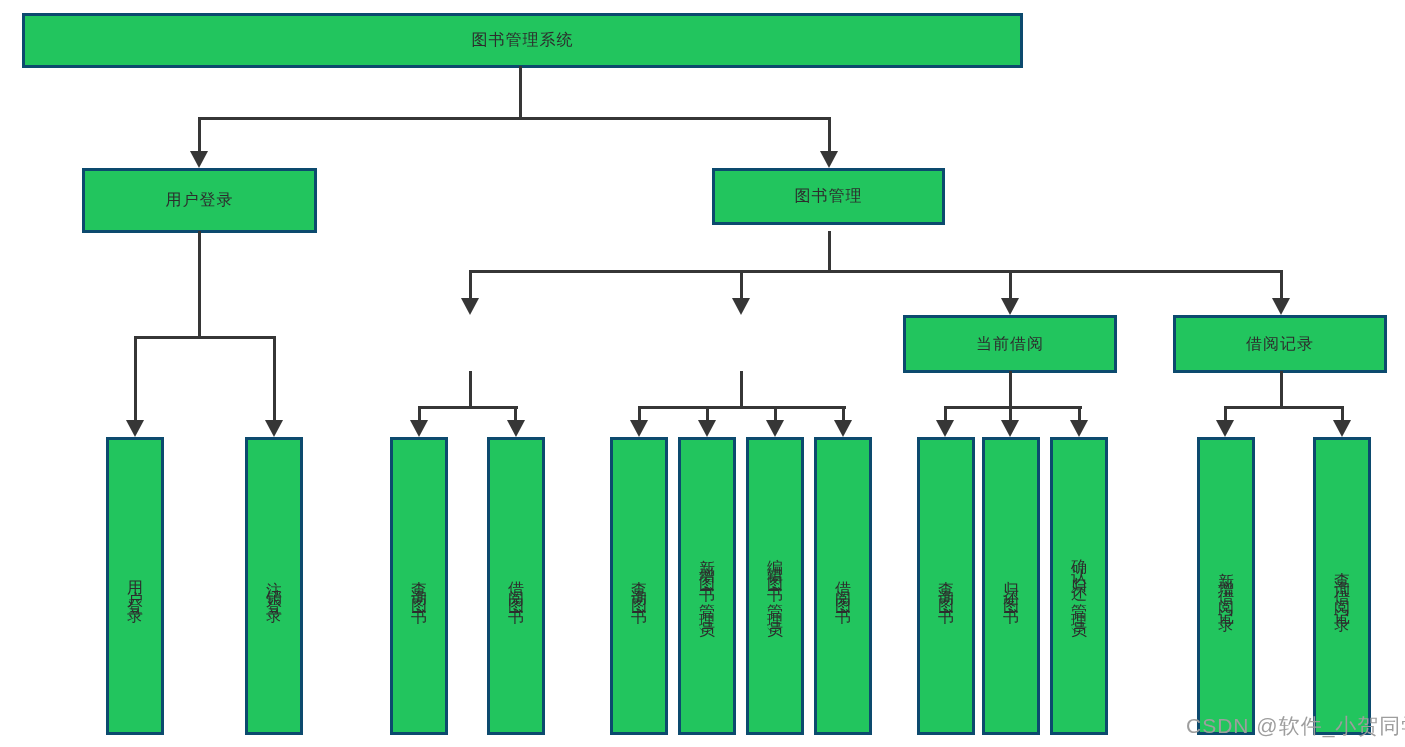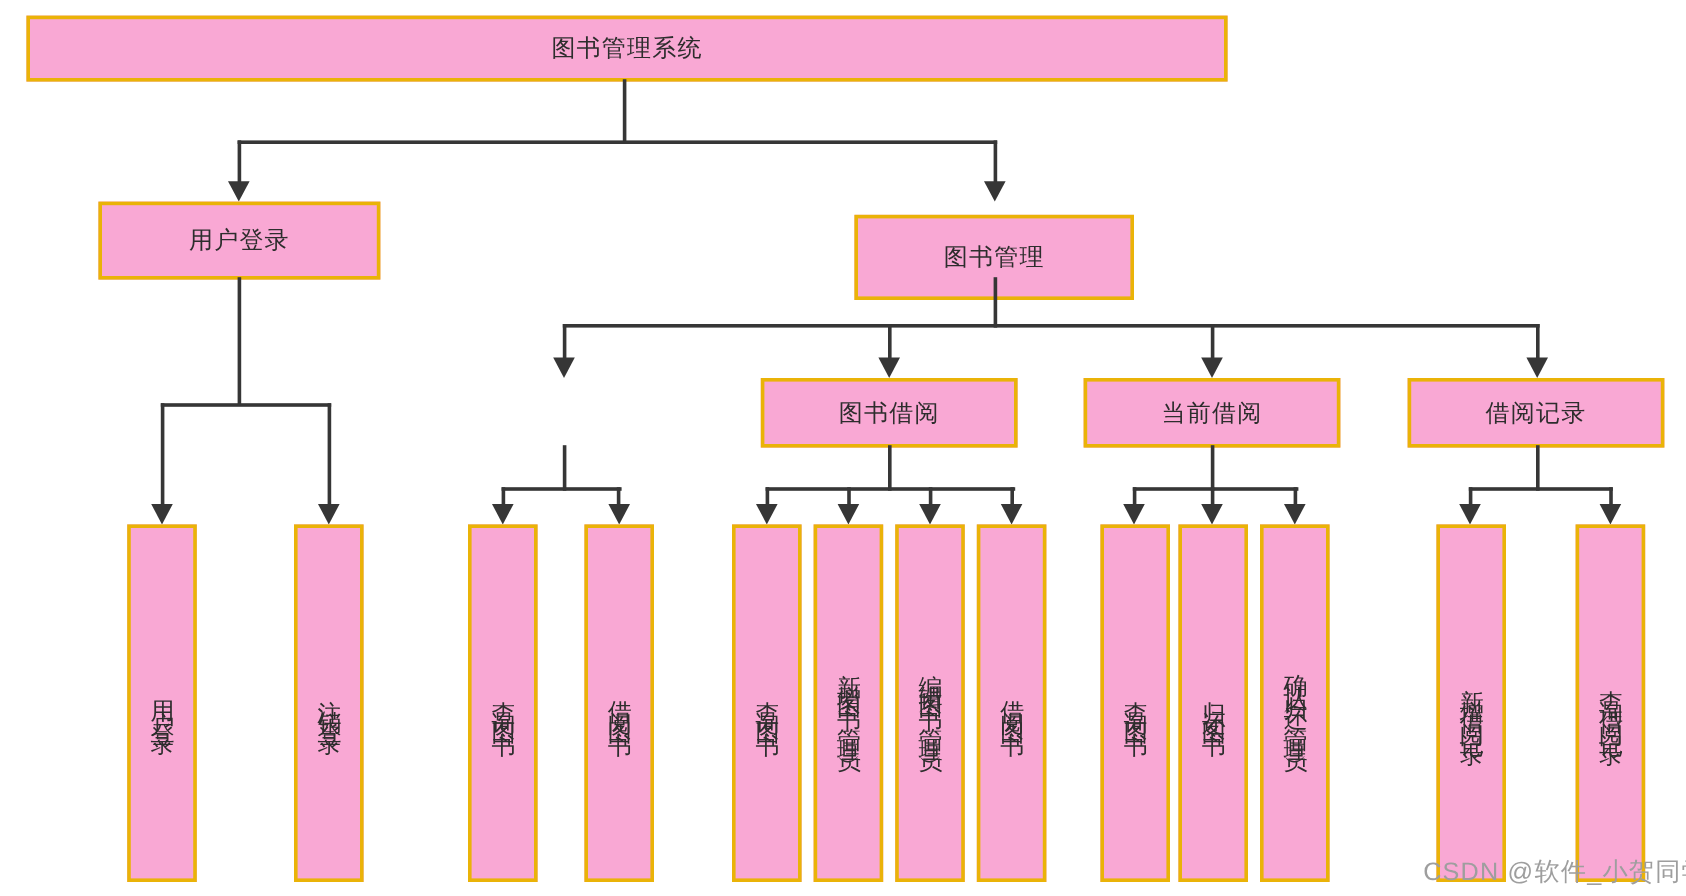--- a/index.html
+++ b/index.html
@@ -1,23 +1,23 @@
 <!DOCTYPE html>
 <html><head>
 <meta charset="utf-8">
 <style>
   html,body{margin:0;padding:0;background:#ffffff;}
   #stage{
     position:relative;width:1405px;height:747px;background:#ffffff;overflow:hidden;
     font-family:"Liberation Sans","DejaVu Sans",sans-serif;color:#2d2d2d;
   }
   .node{
-    position:absolute;box-sizing:border-box;background:#f9a8d4;
-    border:3px solid #eab308;display:flex;align-items:center;justify-content:center;
-    font-size:20px;letter-spacing:1px;white-space:nowrap;
+    position:absolute;box-sizing:border-box;background:#22c55e;
+    border:3px solid #0c4a6e;display:flex;align-items:center;justify-content:center;
+    font-size:16px;letter-spacing:1px;white-space:nowrap;
   }
   .v{
     width:58px;height:298px;
     writing-mode:vertical-rl;text-orientation:upright;
     letter-spacing:9px;line-height:1;white-space:normal;
   }
   .hl{position:absolute;height:3px;background:#363636;}
   .vl{position:absolute;width:3px;background:#363636;}
   .arrow{
     position:absolute;width:0;height:0;
@@ -37,41 +37,40 @@
   <div class="node" style="left:22px;top:13px;width:1001px;height:55px">图书管理系统</div>
 
   <div class="vl" style="left:519px;top:66px;height:52px"></div>
   <div class="hl" style="left:198px;top:117px;width:633px"></div>
   <div class="vl" style="left:198px;top:117px;height:36px"></div>
   <div class="arrow" style="left:190px;top:151px"></div>
   <div class="vl" style="left:828px;top:117px;height:36px"></div>
   <div class="arrow" style="left:820px;top:151px"></div>
 
   <div class="node" style="left:82px;top:168px;width:235px;height:65px">用户登录</div>
-  <div class="node" style="left:712px;top:179px;width:233px;height:71px">图书管理</div>
+  <div class="node" style="left:712px;top:168px;width:233px;height:57px">图书管理</div>
 
   <div class="vl" style="left:198px;top:231px;height:107px"></div>
   <div class="hl" style="left:134px;top:336px;width:142px"></div>
   <div class="vl" style="left:134px;top:336px;height:85px"></div>
   <div class="arrow" style="left:126px;top:420px"></div>
   <div class="vl" style="left:273px;top:336px;height:85px"></div>
   <div class="arrow" style="left:265px;top:420px"></div>
 
   <div class="vl" style="left:828px;top:231px;height:42px"></div>
   <div class="hl" style="left:469px;top:270px;width:814px"></div>
   <div class="vl" style="left:469px;top:270px;height:30px"></div>
   <div class="arrow" style="left:461px;top:298px"></div>
   <div class="vl" style="left:740px;top:270px;height:30px"></div>
   <div class="arrow" style="left:732px;top:298px"></div>
   <div class="vl" style="left:1009px;top:270px;height:30px"></div>
   <div class="arrow" style="left:1001px;top:298px"></div>
   <div class="vl" style="left:1280px;top:270px;height:30px"></div>
   <div class="arrow" style="left:1272px;top:298px"></div>
 
-  <div class="node" style="left:634px;top:315px;width:214px;height:58px">图书借阅</div>
   <div class="node" style="left:1173px;top:315px;width:214px;height:58px">借阅记录</div>
   <div class="node" style="left:903px;top:315px;width:214px;height:58px">当前借阅</div>
 
   <div class="vl" style="left:469px;top:371px;height:38px"></div>
   <div class="hl" style="left:418px;top:406px;width:100px"></div>
   <div class="vl" style="left:418px;top:406px;height:16px"></div>
   <div class="arrow" style="left:410px;top:420px"></div>
   <div class="vl" style="left:514px;top:406px;height:16px"></div>
   <div class="arrow" style="left:507px;top:420px"></div>
 

